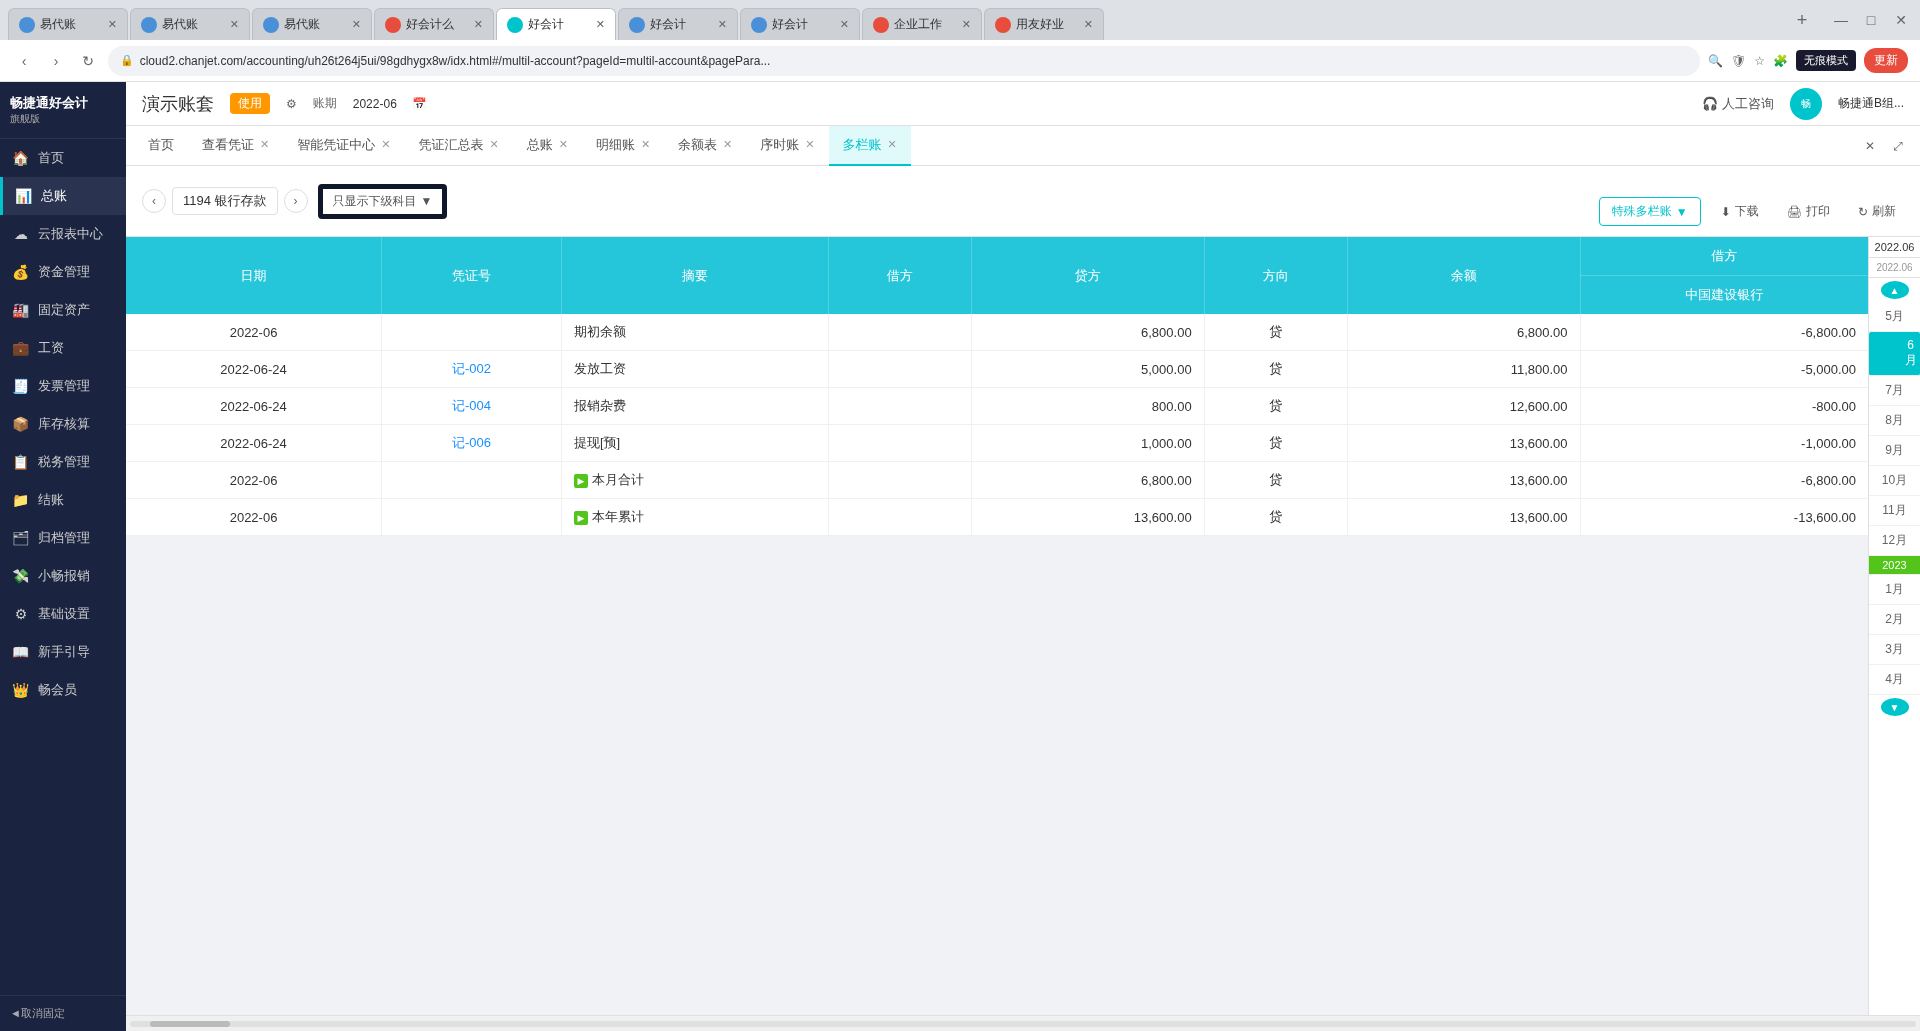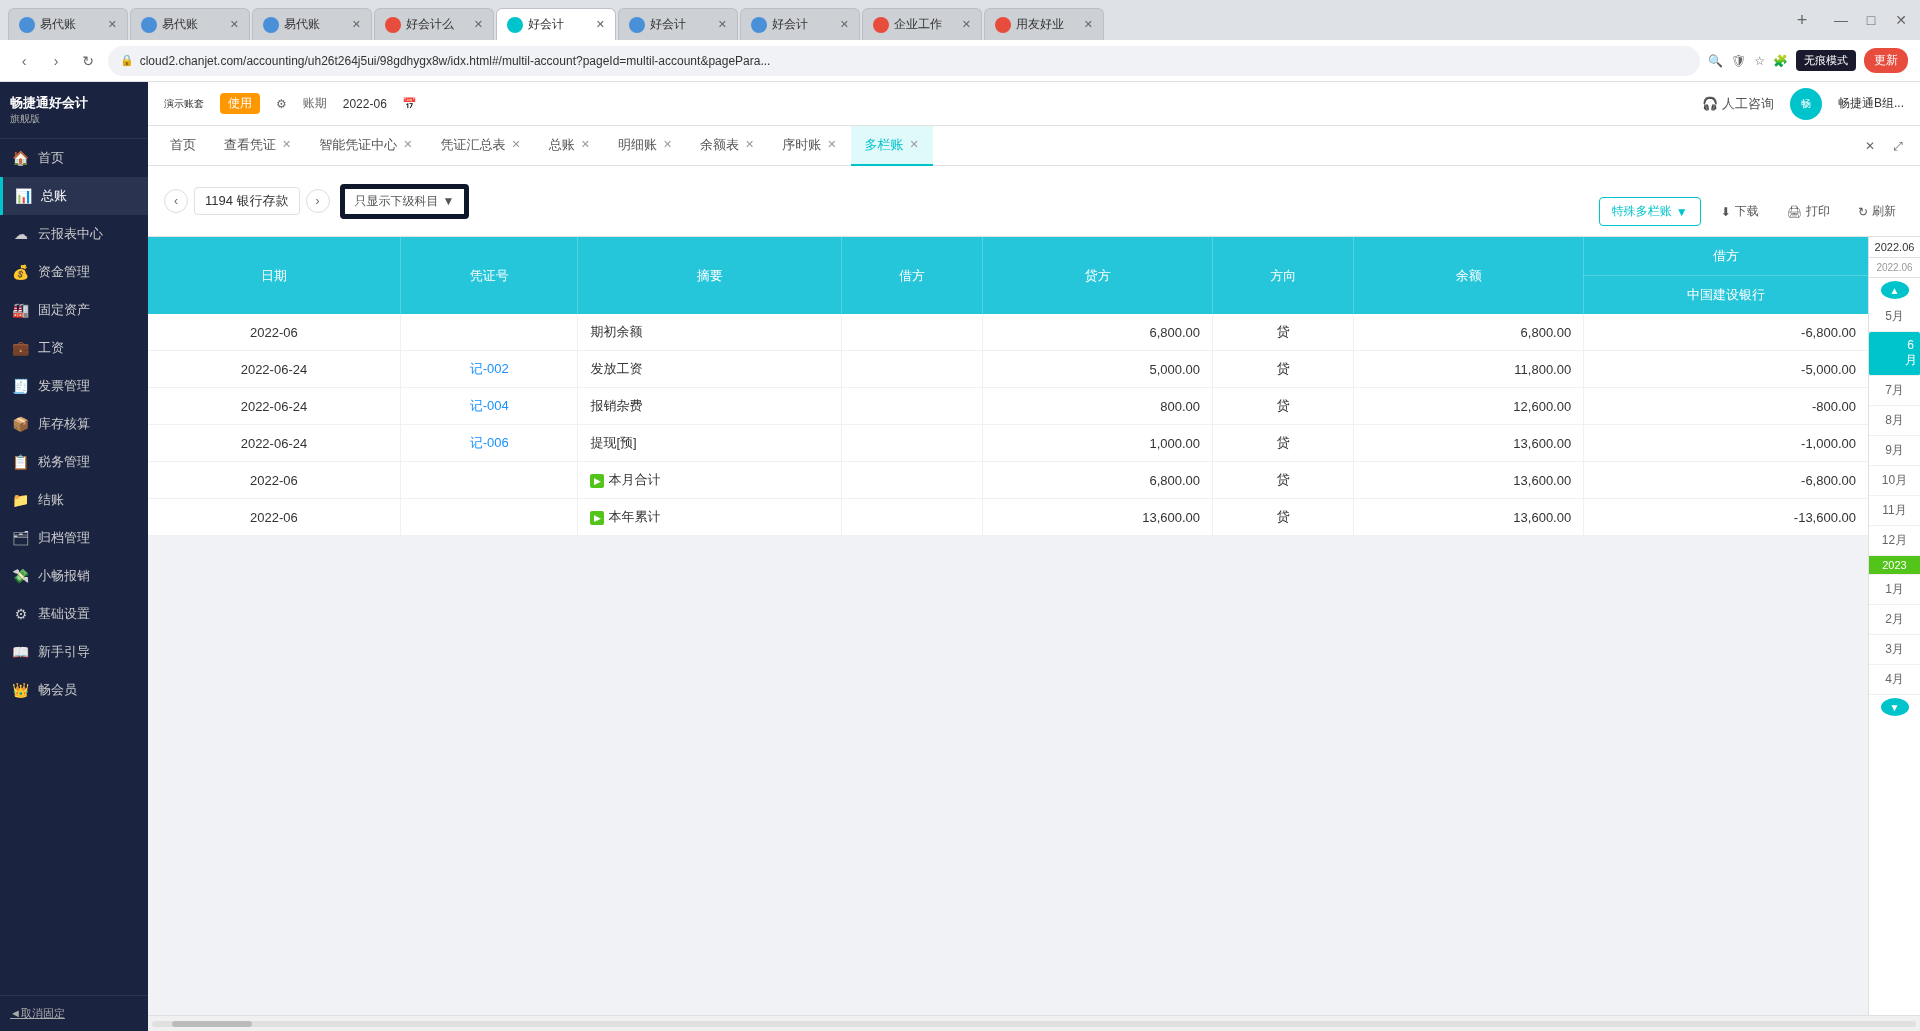--- a/index.html
+++ b/index.html
@@ -21,30 +21,30 @@
     .nav-btn { width: 24px; height: 24px; display: flex; align-items: center; justify-content: center; cursor: pointer; color: #666; font-size: 14px; border-radius: 50%; }
     .url-bar { flex: 1; background: #f0f2f5; border-radius: 20px; height: 30px; display: flex; align-items: center; padding: 0 12px; font-size: 12px; color: #333; }
     .address-actions { display: flex; align-items: center; gap: 8px; color: #666; }
     .incognito-btn { background: #1a1a2e; color: #fff; border-radius: 4px; padding: 3px 8px; font-size: 11px; cursor: pointer; }
     .update-btn { background: #e74c3c; color: #fff; border-radius: 12px; padding: 4px 10px; font-size: 12px; cursor: pointer; }
 
     
     .app-layout { display: flex; height: calc(1031px - 82px); }
 
     
-    .sidebar { width: 148px; background: #1a2340; display: flex; flex-direction: column; color: #fff; flex-shrink: 0; }
+    .sidebar { width: 126px; background: #1a2340; display: flex; flex-direction: column; color: #fff; flex-shrink: 0; }
     .sidebar-logo { padding: 12px 10px; border-bottom: 1px solid #2a3450; }
     .logo-text { font-size: 13px; font-weight: bold; color: #fff; }
     .logo-sub { font-size: 10px; color: #aaa; }
     .sidebar-menu { flex: 1; overflow-y: auto; }
     .menu-item { display: flex; align-items: center; padding: 10px 12px; cursor: pointer; color: #ccc; gap: 8px; font-size: 13px; }
     .menu-item.active { background: #2a3450; color: #fff; border-left: 3px solid #00c4cc; }
     .menu-icon { font-size: 14px; width: 18px; text-align: center; flex-shrink: 0; }
     .sidebar-footer { padding: 10px; border-top: 1px solid #2a3450; }
-    .collapse-btn { color: #aaa; font-size: 11px; cursor: pointer; display: flex; align-items: center; gap: 4px; text-decoration: underline; }
+    .collapse-btn { color: #aaa; font-size: 11px; cursor: pointer; display: flex; align-items: center; gap: 4px; }
 
     
     .main-content { flex: 1; display: flex; flex-direction: column; background: #f0f2f5; overflow: hidden; }
 
     
     .app-header { background: #fff; height: 44px; display: flex; align-items: center; padding: 0 16px; border-bottom: 1px solid #e0e0e0; gap: 16px; }
     .demo-badge { background: #ff9800; color: #fff; border-radius: 4px; padding: 2px 8px; font-size: 12px; }
     .header-right { margin-left: auto; display: flex; align-items: center; gap: 16px; color: #555; font-size: 13px; }
     .user-avatar { width: 32px; height: 32px; background: #00c4cc; border-radius: 50%; display: flex; align-items: center; justify-content: center; color: #fff; font-size: 12px; }
 
@@ -243,21 +243,21 @@
   </div>
       </div>
     <div class="sidebar-footer">
       <div class="collapse-btn">◄取消固定</div>
     </div>
   </div>
 
   <div class="main-content">
 
     <div class="app-header">
-      <span style="color:#333; font-size:10px;">演示账套</span>
+      <span style="color:#333; font-size:18px;">演示账套</span>
       <div class="demo-badge">使用</div>
       <span style="cursor:pointer; color:#666;">⚙</span>
       <span style="color:#666;">账期</span>
       <span style="color:#333; font-weight:500;">2022-06</span>
       <span style="cursor:pointer; color:#666;">📅</span>
       <div class="header-right">
         <span style="cursor:pointer; color:#555;">
           <span>🎧</span>
           <span>人工咨询</span>
         </span>

